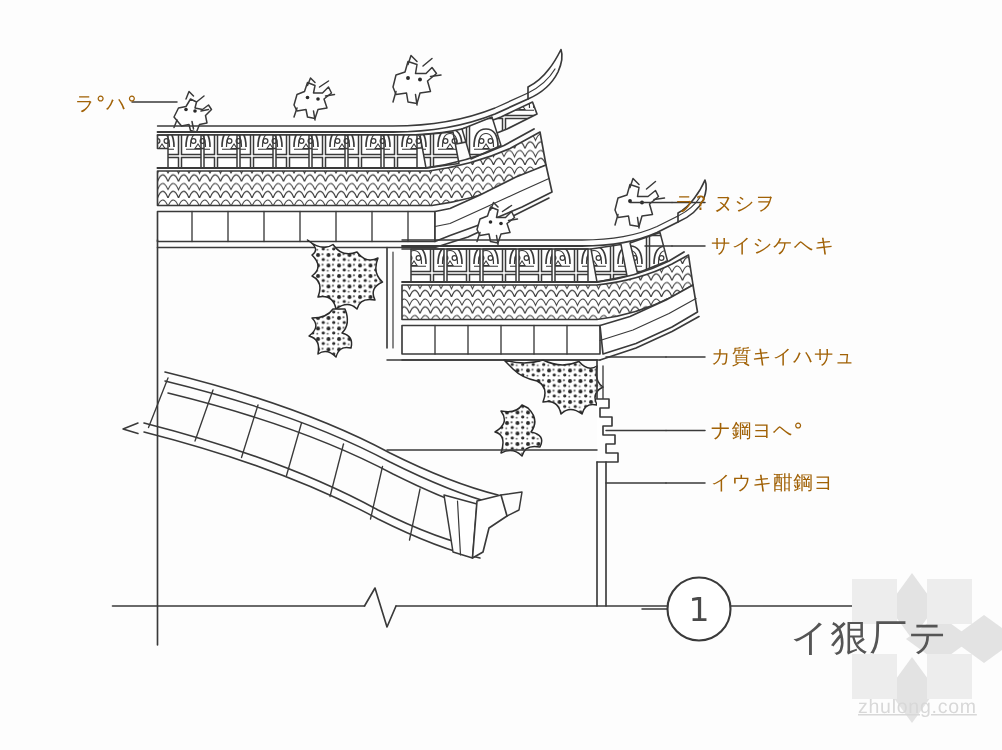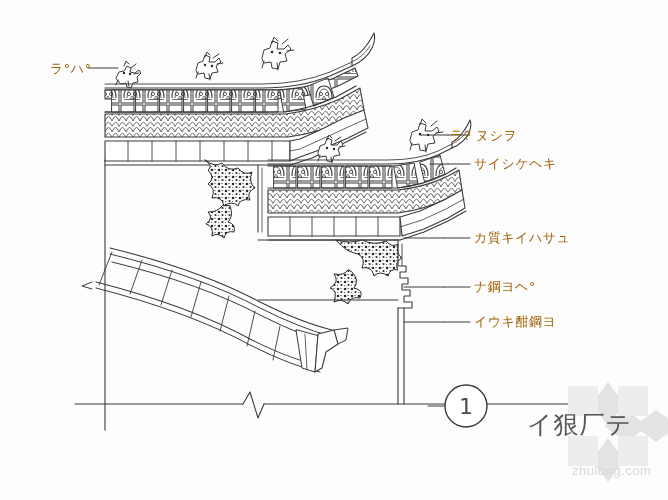--- a/index.html
+++ b/index.html
@@ -44,20 +44,21 @@
   }
   #watermark-text {
     position: absolute;
     left: 572px;
     top: 463px;
     font-family: "Liberation Sans", sans-serif;
     font-size: 13px;
     color: #d8d8d8;
     letter-spacing: 0.5px;
     white-space: nowrap;
+    text-decoration: underline;
   }
 </style>
 </head>
 <body>
 
 <div id="drawing-canvas">
 
   <svg width="668" height="500" viewBox="0 0 668 500" style="position:absolute;left:0;top:0;">
 
     <defs>

